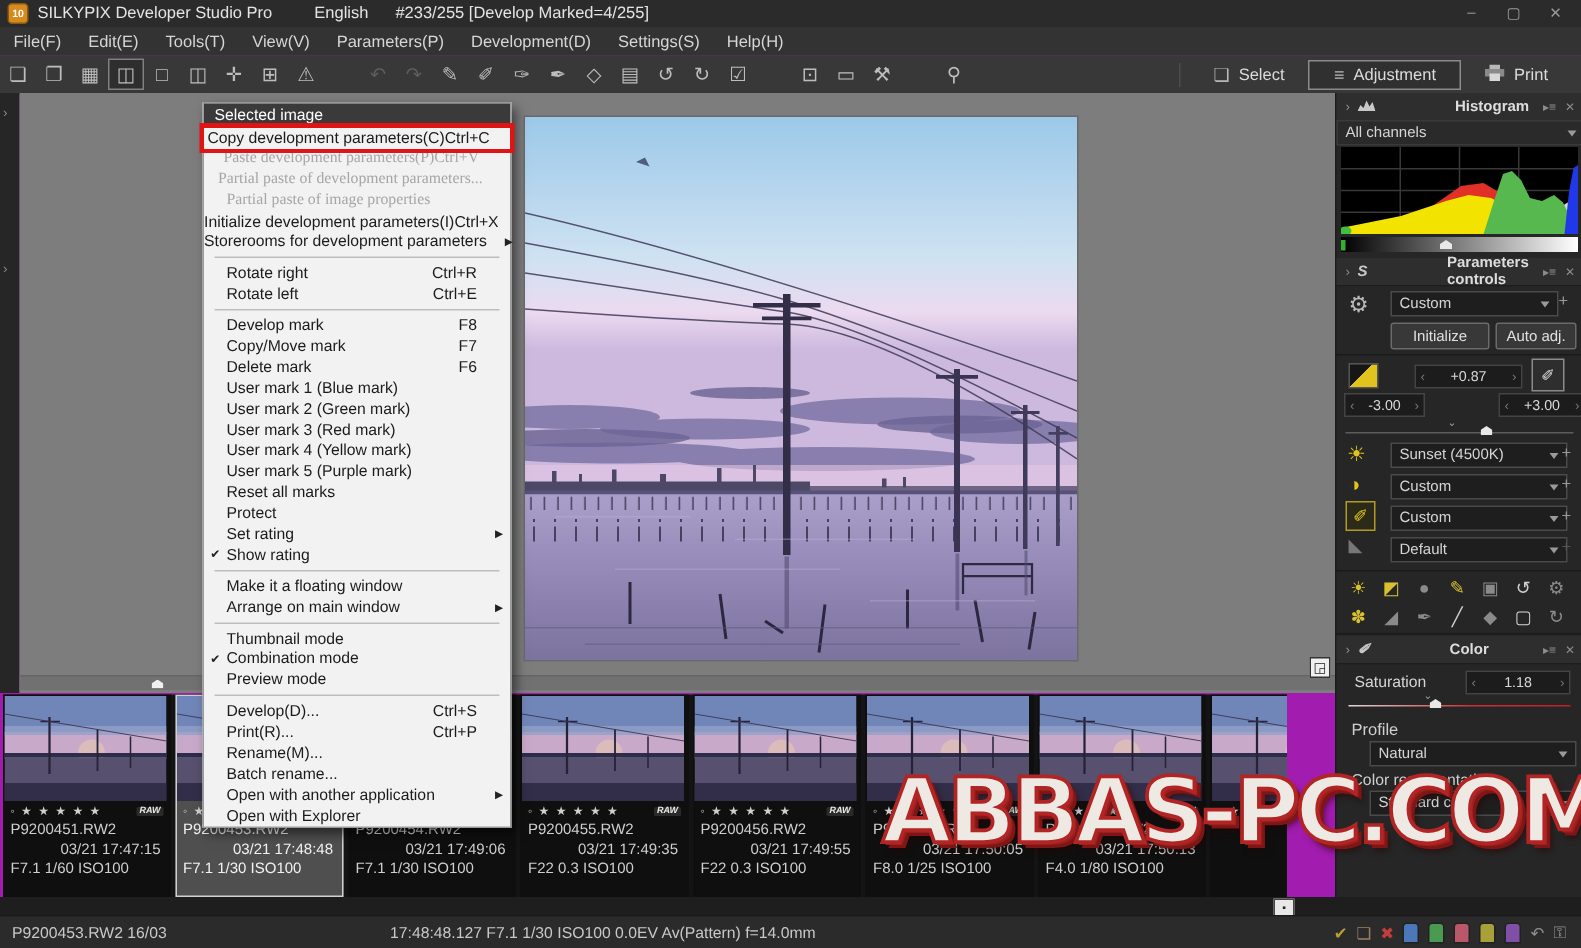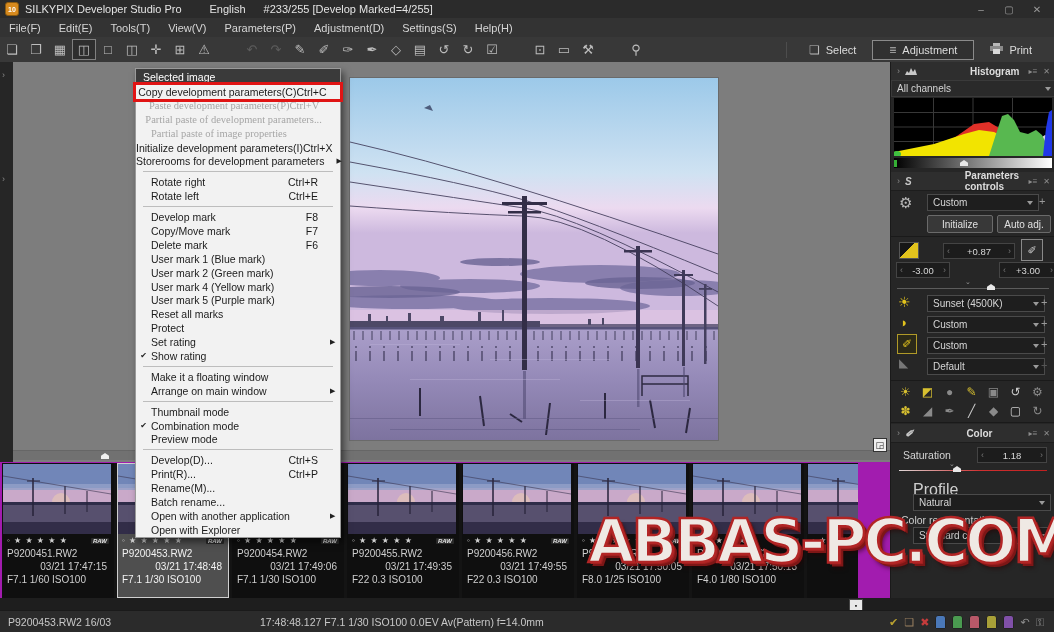--- a/index.html
+++ b/index.html
@@ -135,21 +135,21 @@
       <span class="mitem">File(F)</span>
 
       <span class="mitem">Edit(E)</span>
 
       <span class="mitem">Tools(T)</span>
 
       <span class="mitem">View(V)</span>
 
       <span class="mitem">Parameters(P)</span>
 
-      <span class="mitem">Adjustment(D)</span>
+      <span class="mitem">Development(D)</span>
 
       <span class="mitem">Settings(S)</span>
 
       <span class="mitem">Help(H)</span>
     </div>
 
   <div class="toolbar">
     <span style="display:flex;align-items:center;">
         <span class="ti">❏</span>
         <span class="ti">❐</span>
@@ -452,21 +452,21 @@
     </div>
     <span style="position:absolute;left:12px;top:387px;font-size:10.5px;color:#d5d5d5;">Saturation</span>
     <div class="stepbox" style="left:86px;top:385px;width:62px;">
       <span class="arr">‹</span>
       <span>1.18</span>
       <span class="arr">›</span>
     </div>
     <div class="sliderline" style="left:8px;top:408px;width:148px;background:linear-gradient(to right,#e0d8d8,#d03030 55%,#c02020);"></div>
     <span class="tickmark" style="left:58px;top:398px;">⌄</span>
     <div class="house" style="left:62px;top:404px;"></div>
-    <span style="position:absolute;left:22px;top:419px;font-size:16px;color:#cfcfcf;">Profile</span>
+    <span style="position:absolute;left:10px;top:419px;font-size:11px;color:#cfcfcf;">Profile</span>
     <div class="ddrow" style="left:22px;top:432px;width:126px;justify-content:flex-end;">
       <span>Natural</span>
       <span class="cdown"></span>
     </div>
     <span style="position:absolute;left:10px;top:452px;font-size:10.5px;color:#cfcfcf;">Color representation</span>
     <div class="ddrow" style="left:22px;top:465px;width:126px;">
       <span>Standard color</span>
       <span class="cdown"></span>
     </div>
   </div>
@@ -573,20 +573,26 @@
           <span class="mi-arrow"></span>
         </div>
 
         <div class="mi">
           <span class="mi-check"></span>
           <span class="mi-label">User mark 2 (Green mark)</span>
           <span class="mi-shortcut"></span>
           <span class="mi-arrow"></span>
         </div>
 
+        <div class="mi">
+          <span class="mi-check"></span>
+          <span class="mi-label">User mark 3 (Red mark)</span>
+          <span class="mi-shortcut"></span>
+          <span class="mi-arrow"></span>
+        </div>
 
         <div class="mi">
           <span class="mi-check"></span>
           <span class="mi-label">User mark 4 (Yellow mark)</span>
           <span class="mi-shortcut"></span>
           <span class="mi-arrow"></span>
         </div>
 
         <div class="mi">
           <span class="mi-check"></span>

